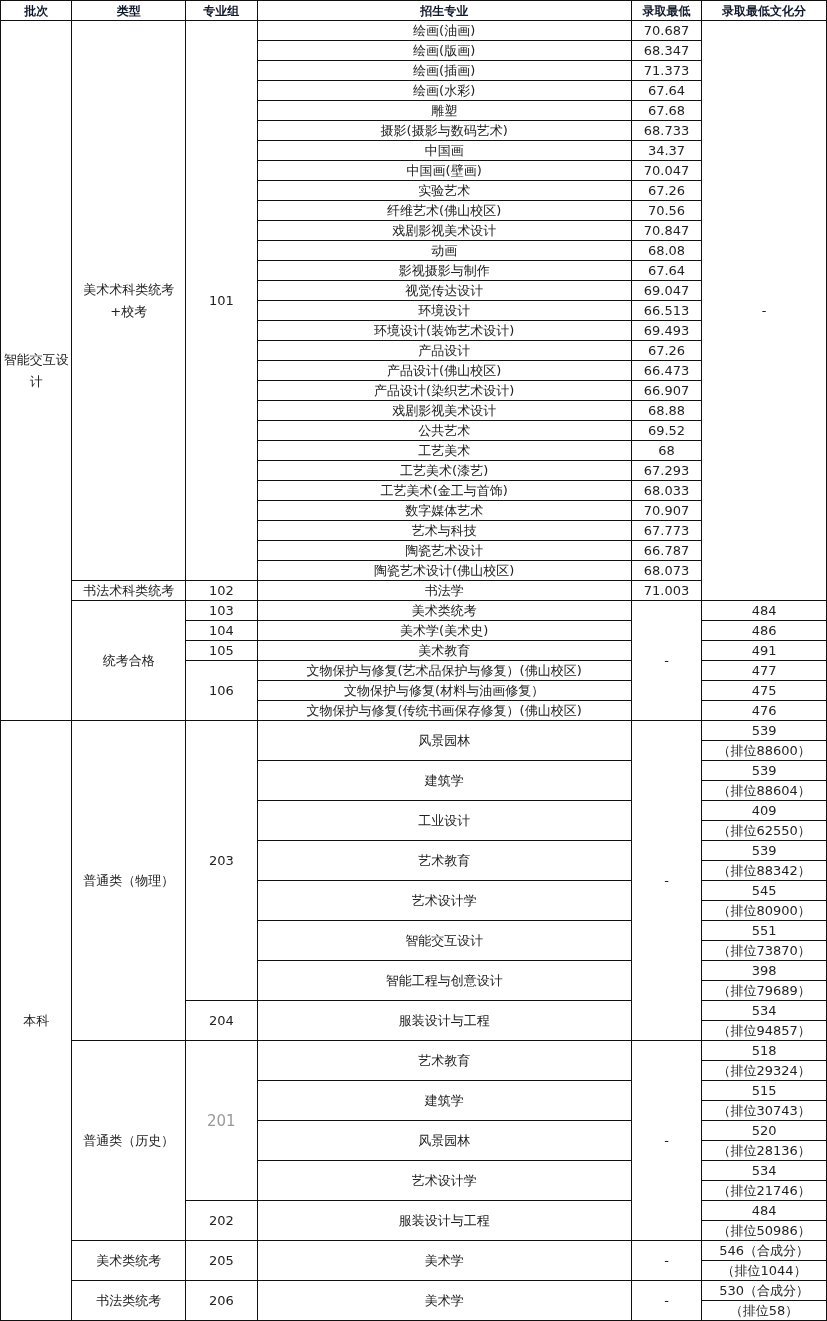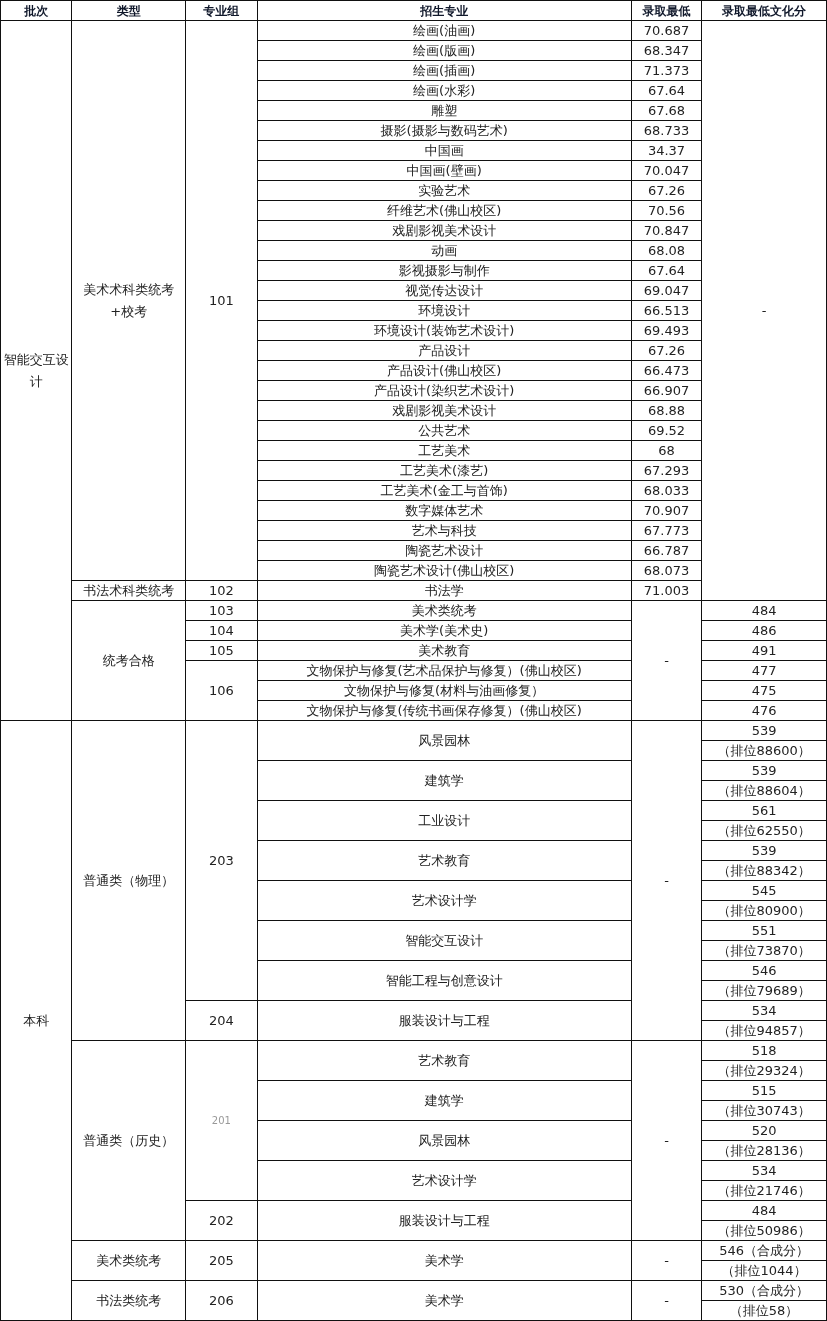--- a/index.html
+++ b/index.html
@@ -23,21 +23,21 @@
     overflow: hidden;
   }
   table.adm th { font-weight: bold; font-size: 12px; color: #0f172a; }
   .c1 { width: 71px; }
   .c2 { width: 113px; }
   .c3 { width: 71px; }
   .c4 { width: 372px; }
   .c5 { width: 70px; }
   .c6 { width: 124px; }
   .wrap { white-space: normal !important; line-height: 22px !important; }
-  .faint { color: #999; font-size: 10px; }
+  .faint { color: #999; font-size: 15px; }
 </style>
 </head>
 <body>
 
 <table class="adm">
   <colgroup>
     <col class="c1">
       <col class="c2">
       <col class="c3">
       <col class="c4">
@@ -224,21 +224,21 @@
       </tr>
     <tr>
         <td rowspan="2">建筑学</td>
         <td>539</td>
       </tr>
     <tr>
         <td>（排位88604）</td>
       </tr>
     <tr>
         <td rowspan="2">工业设计</td>
-        <td>561</td>
+        <td>409</td>
       </tr>
     <tr>
         <td>（排位62550）</td>
       </tr>
     <tr>
         <td rowspan="2">艺术教育</td>
         <td>539</td>
       </tr>
     <tr>
         <td>（排位88342）</td>
@@ -252,21 +252,21 @@
       </tr>
     <tr>
         <td rowspan="2">智能交互设计</td>
         <td>551</td>
       </tr>
     <tr>
         <td>（排位73870）</td>
       </tr>
     <tr>
         <td rowspan="2">智能工程与创意设计</td>
-        <td>546</td>
+        <td>398</td>
       </tr>
     <tr>
         <td>（排位79689）</td>
       </tr>
 
     <tr>
       <td rowspan="2">204</td>
       <td rowspan="2">服装设计与工程</td>
       <td>534</td>
     </tr>

